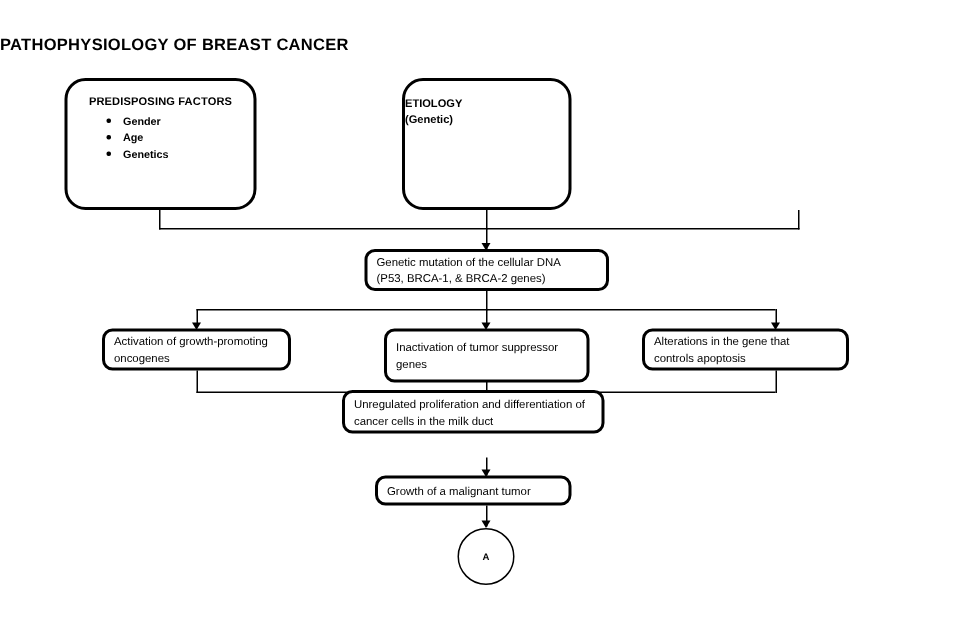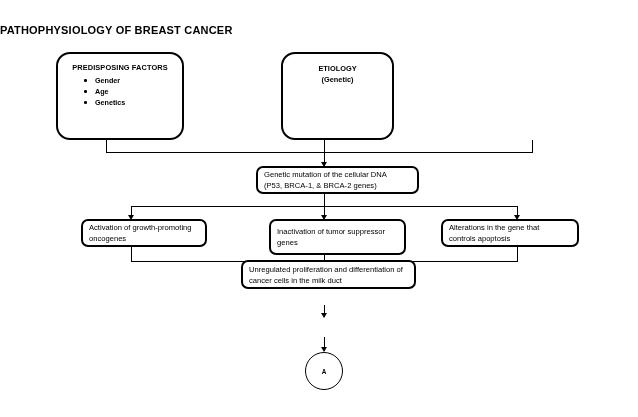--- a/index.html
+++ b/index.html
@@ -32,21 +32,20 @@
   
   .node {
     position: absolute;
     box-sizing: border-box;
     border: 2px solid #000000;
     background: #ffffff;
     display: flex;
     flex-direction: column;
     justify-content: center;
     z-index: 2;
-    margin-left: 13px;
   }
   .node.rounded-lg { border-radius: 14px; }
   .node.rounded-sm { border-radius: 7px; }
   .node-text {
     font-size: 7.6px;
     line-height: 1.45;
     padding: 0 6px;
   }
   
   .factor-head {
@@ -79,21 +78,21 @@
     border-radius: 50%;
     background: #000000;
   }
   .factor-box {
     justify-content: flex-start;
   }
   
   .etiology-head {
     font-size: 7.4px;
     font-weight: bold;
-    text-align: center;
+    text-align: left;
     line-height: 1.5;
     margin-top: 9px;
   }
   
   .vline {
     position: absolute;
     width: 0;
     border-left: 1.3px solid #000000;
     z-index: 1;
   }
@@ -193,20 +192,23 @@
   <div class="arrow-head" style="left:320.5px; top:272px;"></div>
 
   <div class="node rounded-sm" style="left:228px; top:260px; width:175px; height:29px;">
     <div class="node-text">Unregulated proliferation and differentiation of</div>
     <div class="node-text">cancer cells in the milk duct</div>
   </div>
 
   <div class="vline" style="left:324px; top:305px; height:12px;"></div>
   <div class="arrow-head" style="left:320.5px; top:313px;"></div>
 
+  <div class="node rounded-sm" style="left:250px; top:317px; width:131px; height:20px;">
+    <div class="node-text">Growth of a malignant tumor</div>
+  </div>
 
   <div class="vline" style="left:324px; top:337px; height:14px;"></div>
   <div class="arrow-head" style="left:320.5px; top:347px;"></div>
 
   <div id="connector-a" style="left:305px; top:352px; width:38px; height:38px;">
     <span>A</span>
   </div>
 
 </div>
 

